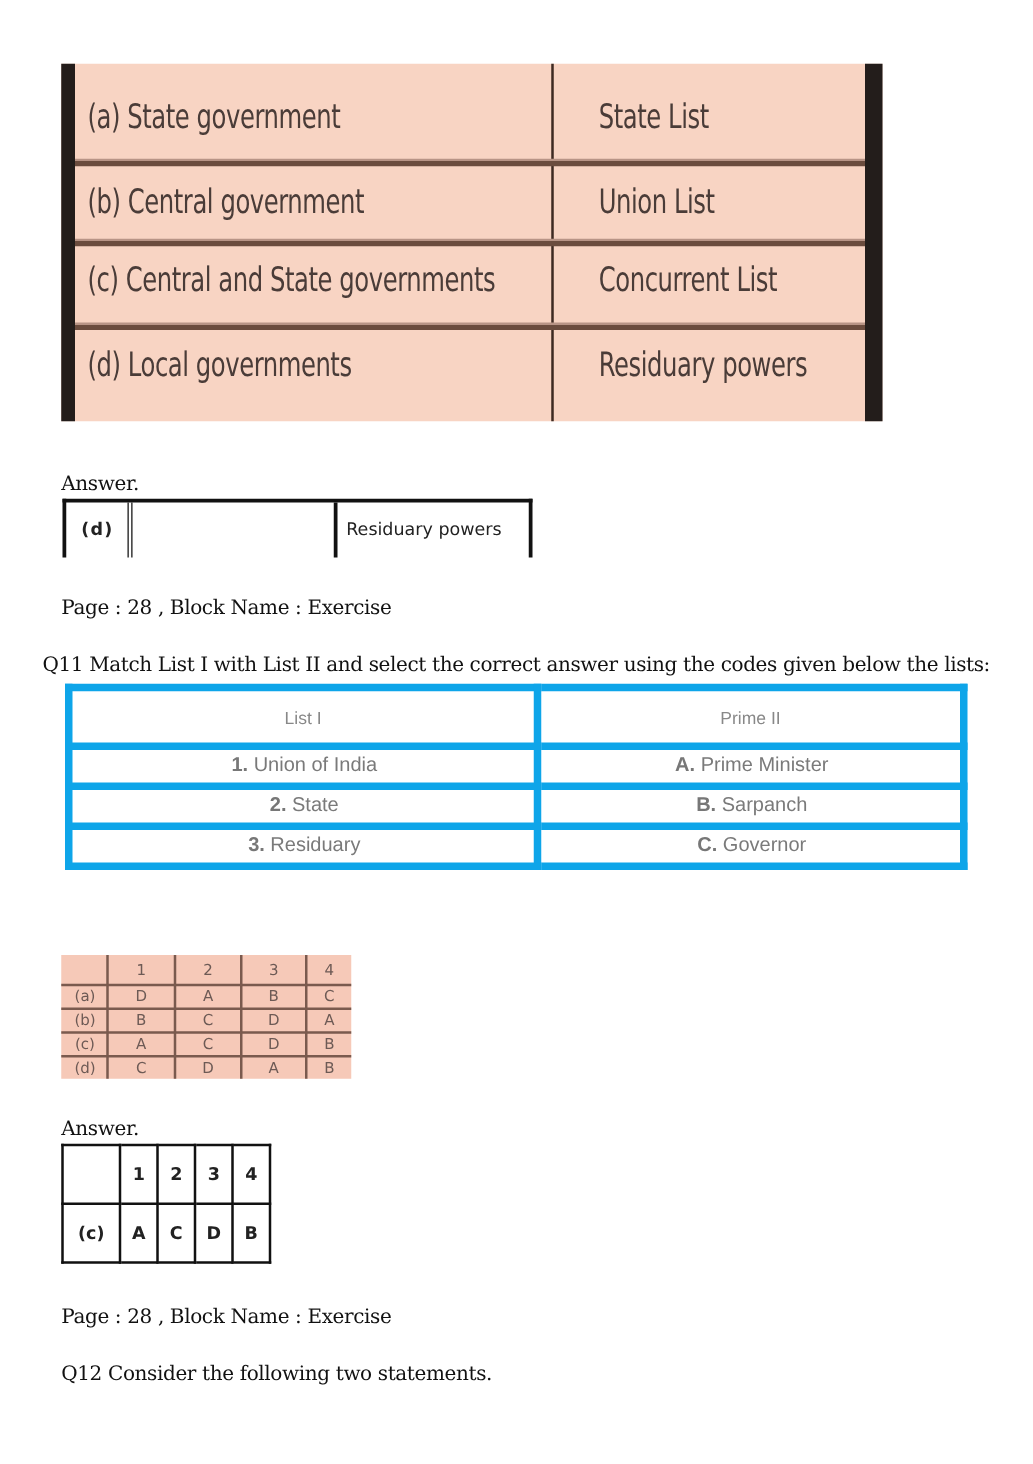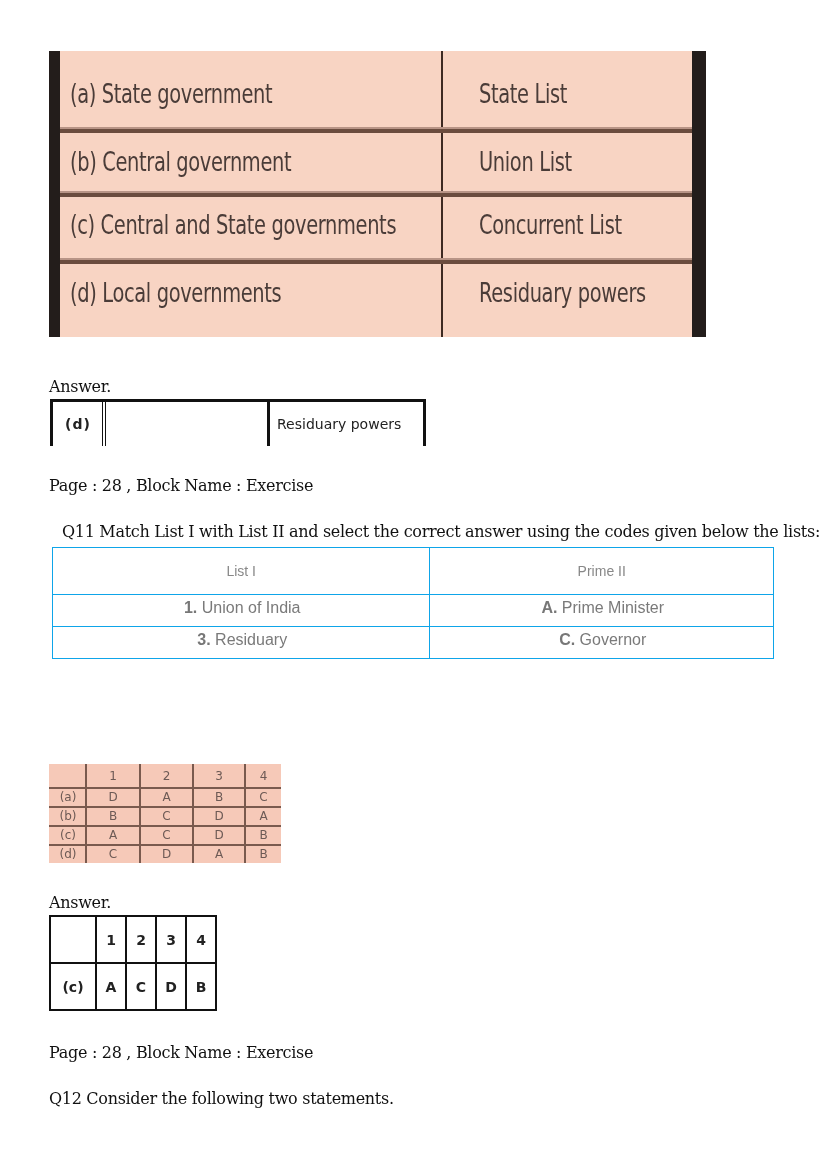--- a/index.html
+++ b/index.html
@@ -20,21 +20,21 @@
     .ans1 { position: absolute; left: 50px; top: 399px; width: 376px; height: 47px; border-top: 3px solid #111; border-left: 3px solid #111; border-right: 3px solid #111; }
     .ans1 .c { position: absolute; top: 0; height: 44px; display: flex; align-items: center; font-family: "DejaVu Sans", "Liberation Sans", sans-serif; font-size: 14px; color: #222; white-space: nowrap; }
     .ans1 .c1 { left: 0; width: 50px; justify-content: center; font-weight: bold; letter-spacing: 1px; }
     .ans1 .d1 { position: absolute; left: 49px; top: 0; width: 4px; height: 44px; border-left: 1px solid #111; border-right: 1px solid #111; }
     .ans1 .c2 { left: 58px; width: 160px; }
     .ans1 .d2 { position: absolute; left: 214px; top: 0; width: 3px; height: 44px; background: #111; }
     .ans1 .c3 { left: 224px; width: 150px; }
 
     
     .list-table { position: absolute; left: 52px; top: 547px; width: 722px; border-collapse: collapse; font-family: "Liberation Sans", "DejaVu Sans", sans-serif; font-size: 16px; color: #7a7a7a; }
-    .list-table th, .list-table td { border: 1px solid #0ea5e9; text-align: left; }
+    .list-table th, .list-table td { border: 6px solid #0ea5e9; text-align: left; }
     .list-table th { height: 47px; font-weight: normal; font-size: 14px; text-align: center; color: #888; }
     .list-table td { height: 32px; padding-left: 2px; vertical-align: top; padding-top: 4px; text-align: center; }
     .list-table td b { color: #777; }
     .list-table col.c1 { width: 378px; }
     .list-table col.c2 { width: 344px; }
 
     
     .codes { position: absolute; left: 49px; top: 764px; width: 232px; height: 99px; background: #f6c9b8; font-family: "DejaVu Sans", "Liberation Sans", sans-serif; font-size: 12px; color: #6d5a55; }
     .codes .row { position: absolute; left: 0; width: 100%; height: 18px; display: flex; align-items: center; }
     .codes .row span { position: absolute; text-align: center; }
@@ -71,37 +71,41 @@
 <div class="serif-text" style="left:49px; top:377px;">Answer.</div>
 <div class="ans1">
   <div class="c c1">(d)</div>
   <div class="d1"></div>
   <div class="d2"></div>
   <div class="c c3">Residuary powers</div>
 </div>
 
 <div class="serif-text" style="left:49px; top:476px;">Page : 28 , Block Name : Exercise</div>
 
-<div class="serif-text" style="left:62px; top:522px;">Q11 Match List I with List II and select the correct answer using the codes given below the lists:</div>
+<div class="serif-text" style="left:34px; top:522px;">Q11 Match List I with List II and select the correct answer using the codes given below the lists:</div>
 
 <table class="list-table">
   <colgroup>
       <col class="c1">
       <col class="c2">
     </colgroup>
   <thead>
     <tr>
       <th>List I</th>
       <th>Prime II</th>
     </tr>
   </thead>
   <tbody>
     <tr>
       <td><b>1.</b><span> Union of India</span></td>
       <td><b>A.</b><span> Prime Minister</span></td>
+    </tr>
+    <tr>
+      <td><b>2.</b><span> State</span></td>
+      <td><b>B.</b><span> Sarpanch</span></td>
     </tr>
     <tr>
       <td><b>3.</b><span> Residuary</span></td>
       <td><b>C.</b><span> Governor</span></td>
     </tr>
   </tbody>
 </table>
 
 <div class="codes">
   <div class="vl" style="left:36px;"></div>

